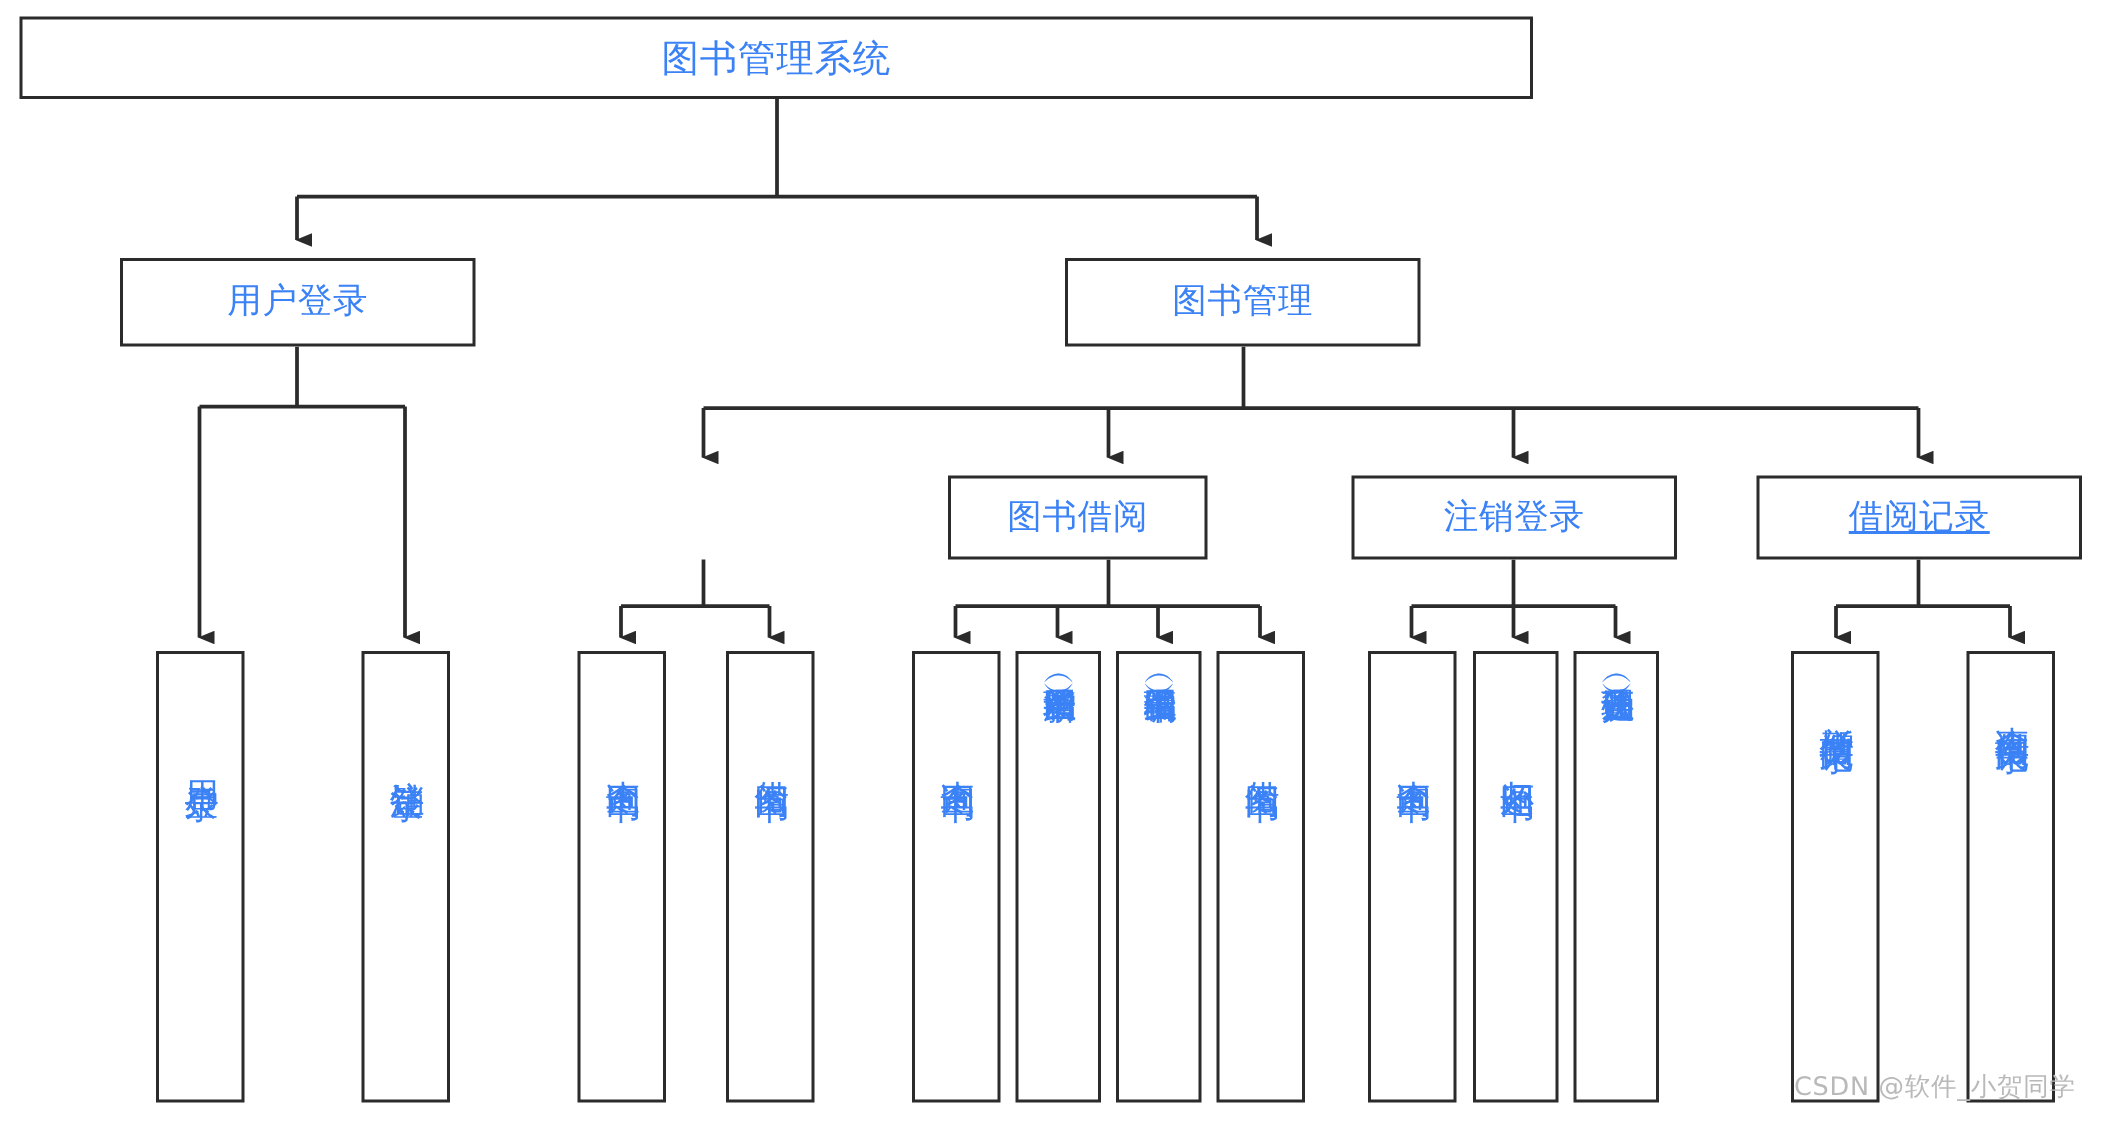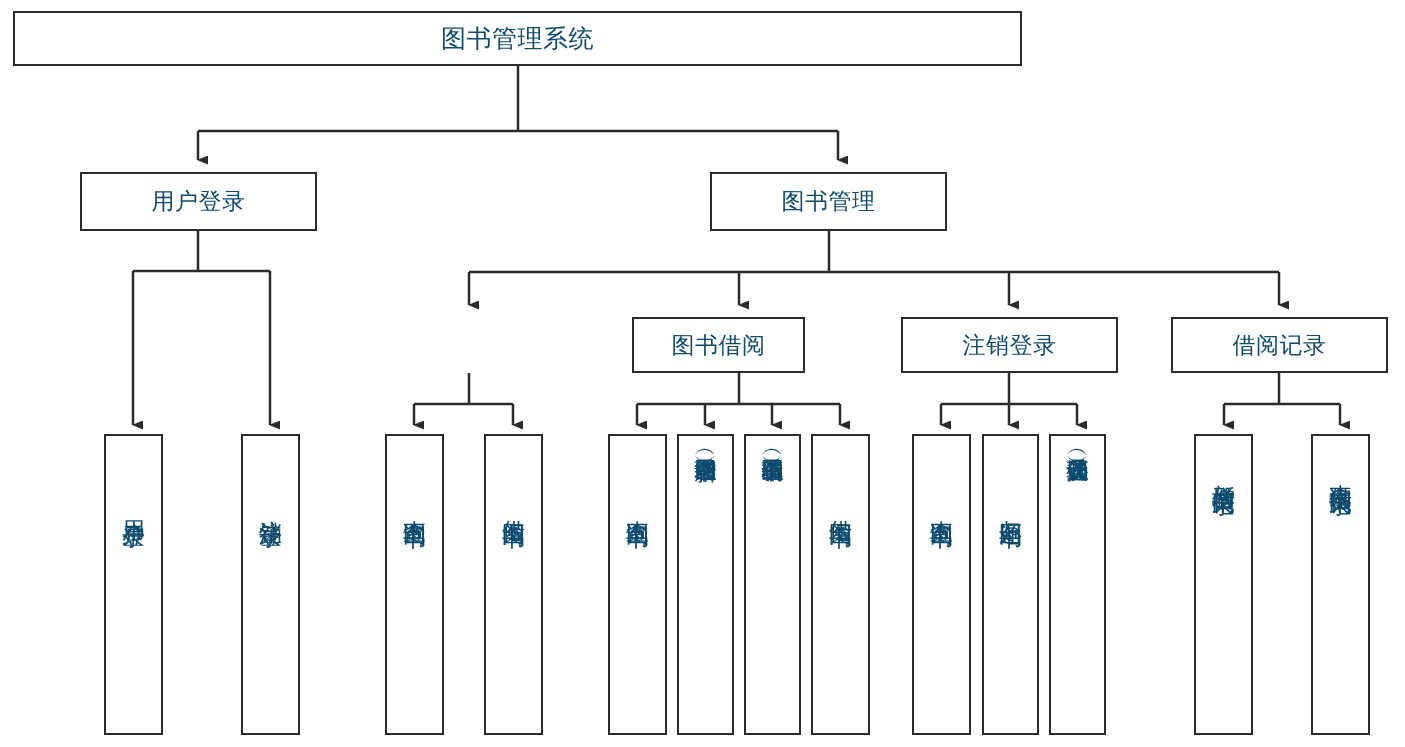--- a/index.html
+++ b/index.html
@@ -26,21 +26,21 @@
     pointer-events: none;
   }
   .node {
     position: absolute;
     box-sizing: border-box;
     background: #ffffff;
     border: 2.5px solid #2b2b2b;
     display: flex;
     align-items: center;
     justify-content: center;
-    color: #0c4a6e;
+    color: #3b82f6;
     text-align: center;
   }
   .node .label {
     display: block;
     line-height: 1.0;
     letter-spacing: 0.5px;
   }
   .node.horiz .label {
     writing-mode: horizontal-tb;
     font-size: 23px;
@@ -138,21 +138,21 @@
   <div class="node horiz" style="left:710px; top:172px; width:237px; height:59px;">
     <span class="label">图书管理</span>
   </div>
 
   <div class="node horiz" style="left:632px; top:317px; width:173px; height:56px;">
     <span class="label">图书借阅</span>
   </div>
   <div class="node horiz" style="left:901px; top:317px; width:217px; height:56px;">
     <span class="label">注销登录</span>
   </div>
-  <div class="node horiz" style="left:1171px; top:317px; width:217px; height:56px;">
+  <div class="node horiz" style="left:1171px; top:317px; width:217px; height:56px;text-decoration:underline;">
     <span class="label">借阅记录</span>
   </div>
 
   <div class="node vert" style="left:104px; top:434px; width:59px; height:301px; padding-top:66px;">
     <span class="label">用户登录</span>
   </div>
   <div class="node vert" style="left:241px; top:434px; width:59px; height:301px; padding-top:66px;">
     <span class="label">注销登录</span>
   </div>
 
@@ -186,14 +186,15 @@
     <span class="label">确认归还（管理员）</span>
   </div>
 
   <div class="node vert" style="left:1194px; top:434px; width:59px; height:301px; padding-top:30px;">
     <span class="label">新增借阅记录</span>
   </div>
   <div class="node vert" style="left:1311px; top:434px; width:59px; height:301px; padding-top:30px;">
     <span class="label">查询借阅记录</span>
   </div>
 
+  <div class="watermark">CSDN @软件_小贺同学</div>
 
 </div>
 
 </body></html>

